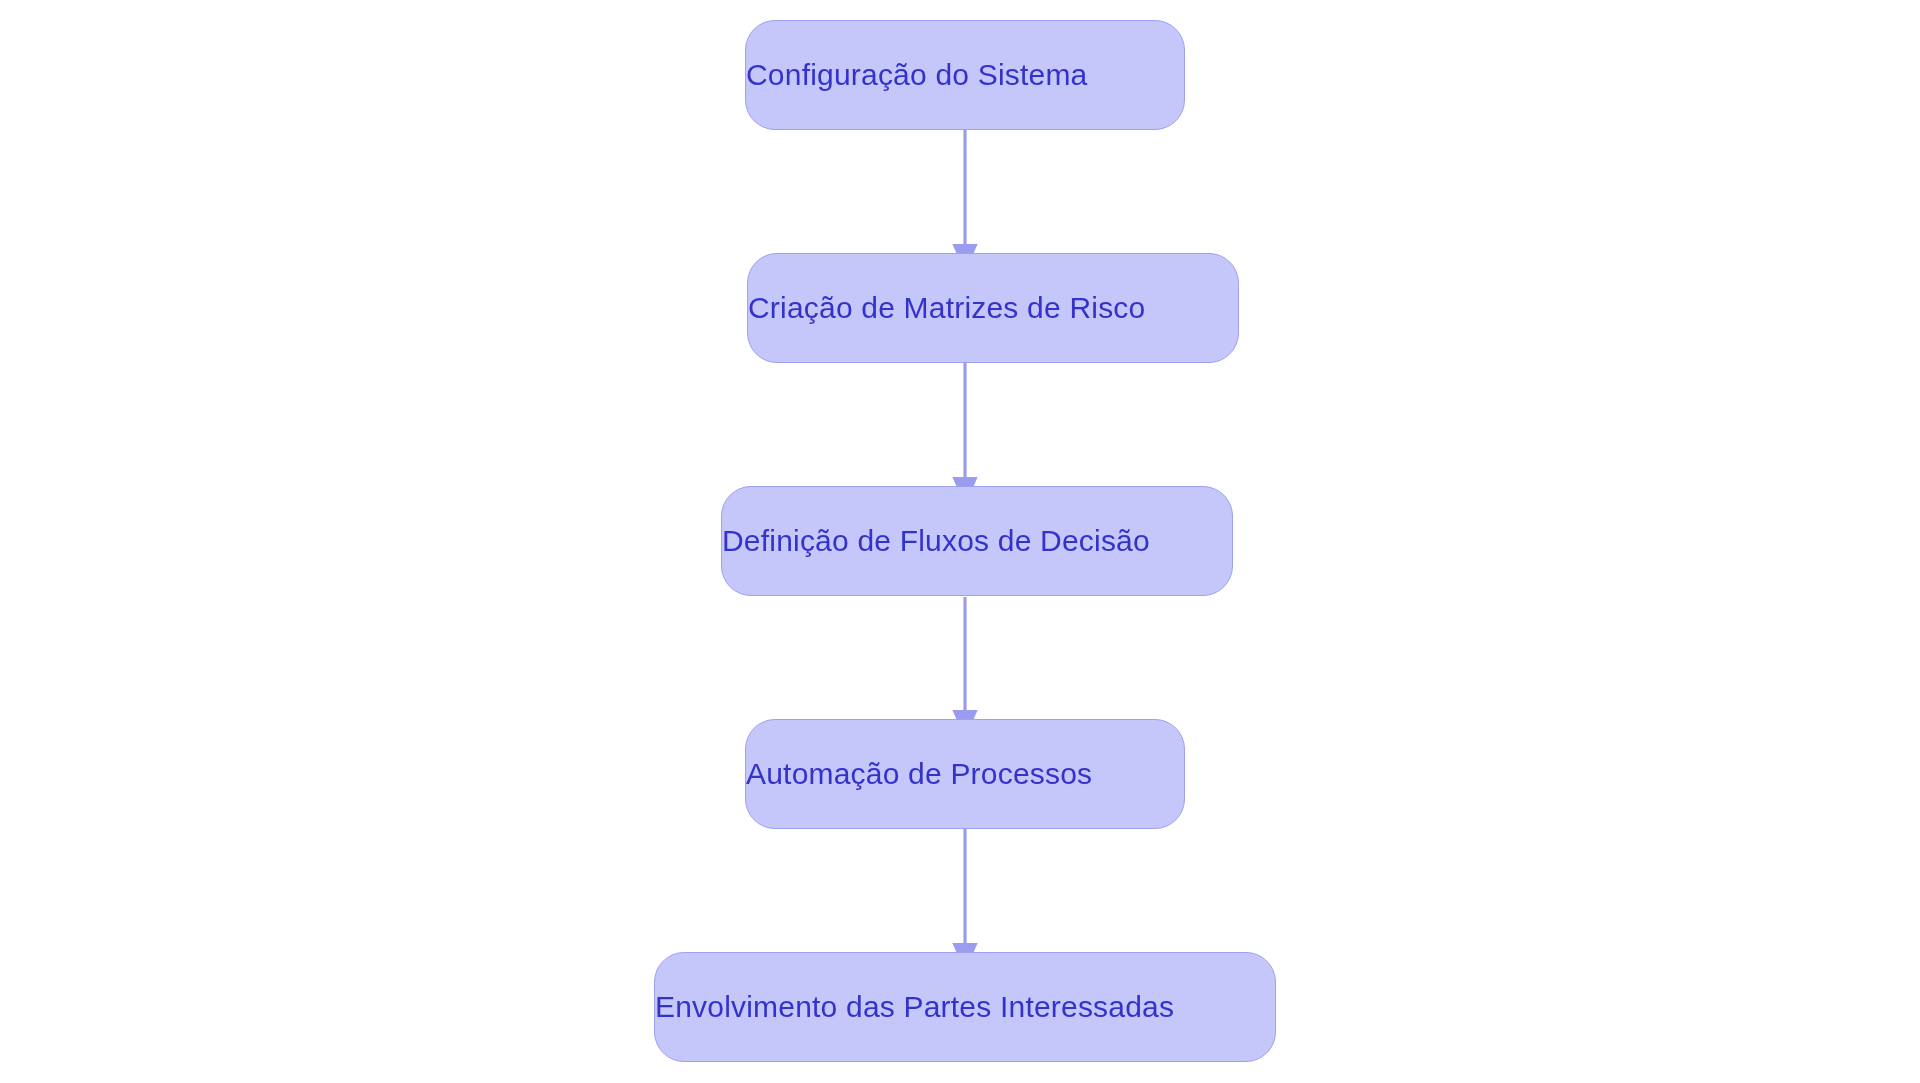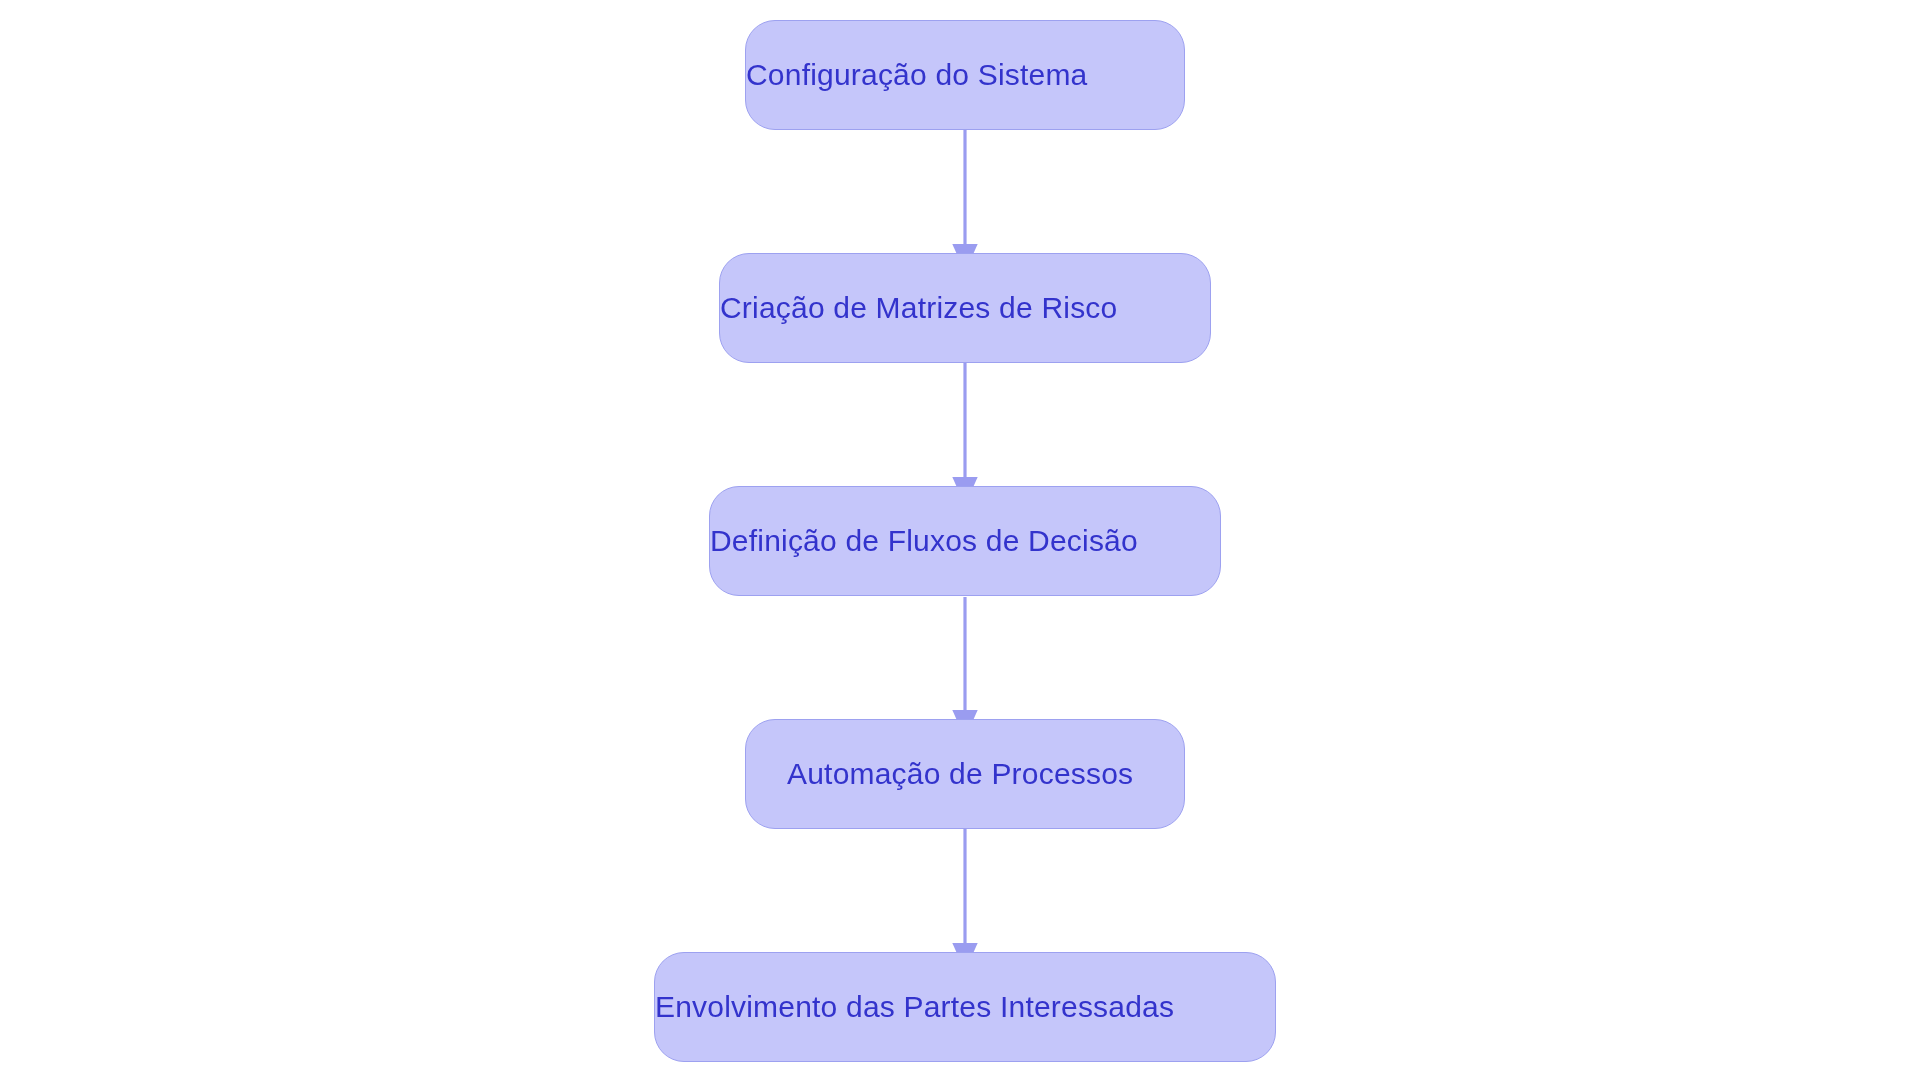--- a/index.html
+++ b/index.html
@@ -53,23 +53,23 @@
     font-size: 30px;
     font-weight: 400;
     letter-spacing: 0.2px;
     white-space: nowrap;
     line-height: 1;
     text-align: center;
   }
 
   
   #node-0 { top: 20px;  width: 440px; }
-  #node-1 { top: 253px; width: 492px; }
-  #node-2 { top: 486px; width: 512px; }
-  #node-3 { top: 719px; width: 440px; padding-left: 41px; }
+  #node-1 { top: 253px; width: 492px; margin-left: 28px; }
+  #node-2 { top: 486px; width: 512px; margin-left: 12px; }
+  #node-3 { top: 719px; width: 440px; }
   #node-4 { top: 952px; width: 622px; }
 </style>
 </head>
 <body>
 
 <div id="flow-canvas">
 
   <svg id="connector-layer" viewBox="0 0 1920 1083" width="1920" height="1083" xmlns="http://www.w3.org/2000/svg">
     <defs>
       <marker id="arrowhead" markerWidth="9" markerHeight="8" refX="0.4" refY="4" orient="auto" markerUnits="strokeWidth">

